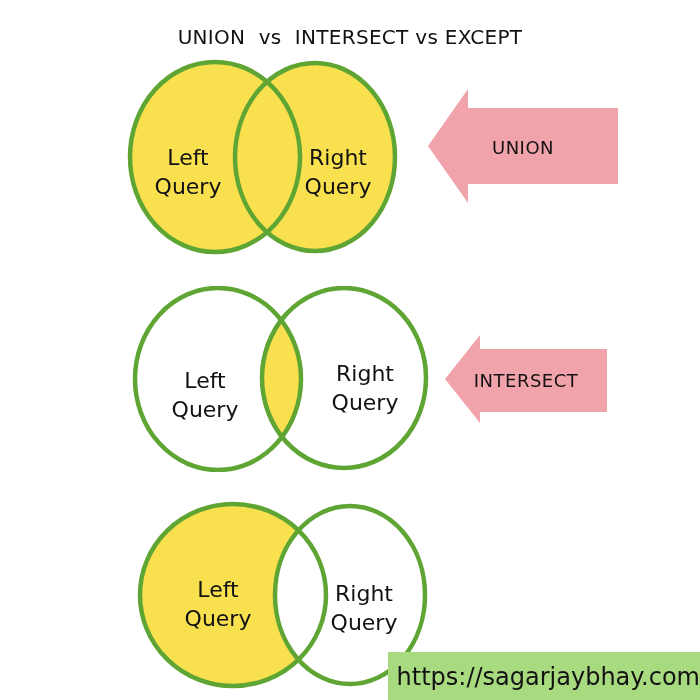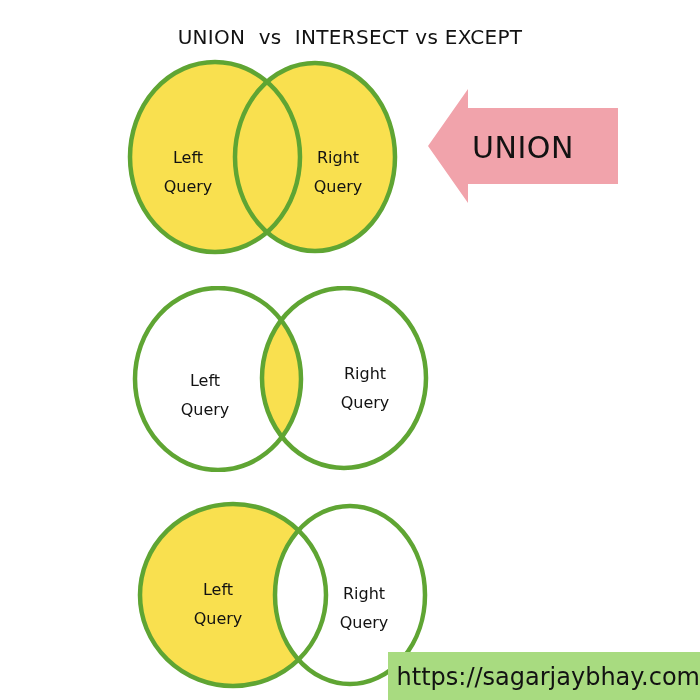--- a/index.html
+++ b/index.html
@@ -22,29 +22,29 @@
     position:absolute;left:0;top:21px;width:700px;
     text-align:center;font-size:20px;letter-spacing:0.3px;
     white-space:pre;color:var(--text);
   }
   svg.venn{position:absolute;}
   .fill-yellow{fill:var(--yellow-fill);stroke:none;}
   .fill-white{fill:#ffffff;stroke:none;}
   .outline{fill:none;stroke:var(--green-stroke);stroke-width:4.5;}
   .circle-label{
     position:absolute;transform:translate(-50%,-50%);
-    text-align:center;font-size:16px;line-height:29px;white-space:nowrap;
+    text-align:center;font-size:22px;line-height:29px;white-space:nowrap;
   }
   .arrow{position:absolute;}
   .arrow svg{position:absolute;left:0;top:0;}
   .arrow-shape{fill:var(--arrow-pink);stroke:none;}
   .arrow-label{
     position:absolute;left:0;top:0;width:100%;height:100%;
     display:flex;align-items:center;justify-content:center;
-    font-size:30px;letter-spacing:0.5px;padding-top:3px;box-sizing:border-box;
+    font-size:18px;letter-spacing:0.5px;padding-top:3px;box-sizing:border-box;
   }
   .banner{
     position:absolute;left:388px;top:648px;width:312px;height:49px;
     background:var(--banner-green);z-index:5;
     display:flex;align-items:center;justify-content:flex-end;
     font-size:24px;
   }
 </style>
 </head>
 <body>
@@ -87,20 +87,26 @@
     <ellipse class="outline" cx="219" cy="92" rx="82" ry="90"></ellipse>
   </svg>
   <div class="circle-label" style="left:205px;top:391px">
     <div>Left</div>
     <div>Query</div>
   </div>
   <div class="circle-label" style="left:365px;top:384px">
     <div>Right</div>
     <div>Query</div>
   </div>
+  <div class="arrow" style="left:445px;top:331px;width:162px;height:88px">
+    <svg width="162" height="88" viewBox="0 0 162 88">
+      <polygon class="arrow-shape" points="0,44 35,0 35,14 162,14 162,77 35,77 35,88"></polygon>
+    </svg>
+    <div class="arrow-label">INTERSECT</div>
+  </div>
 
   <svg class="venn" style="left:130px;top:495px" width="310" height="195" viewBox="0 0 310 195">
     <ellipse class="fill-yellow" cx="103" cy="96" rx="93" ry="91"></ellipse>
     <ellipse class="fill-white" cx="220" cy="96" rx="75" ry="89"></ellipse>
     <ellipse class="outline" cx="103" cy="96" rx="93" ry="91"></ellipse>
     <ellipse class="outline" cx="220" cy="96" rx="75" ry="89"></ellipse>
   </svg>
   <div class="circle-label" style="left:218px;top:600px">
     <div>Left</div>
     <div>Query</div>

